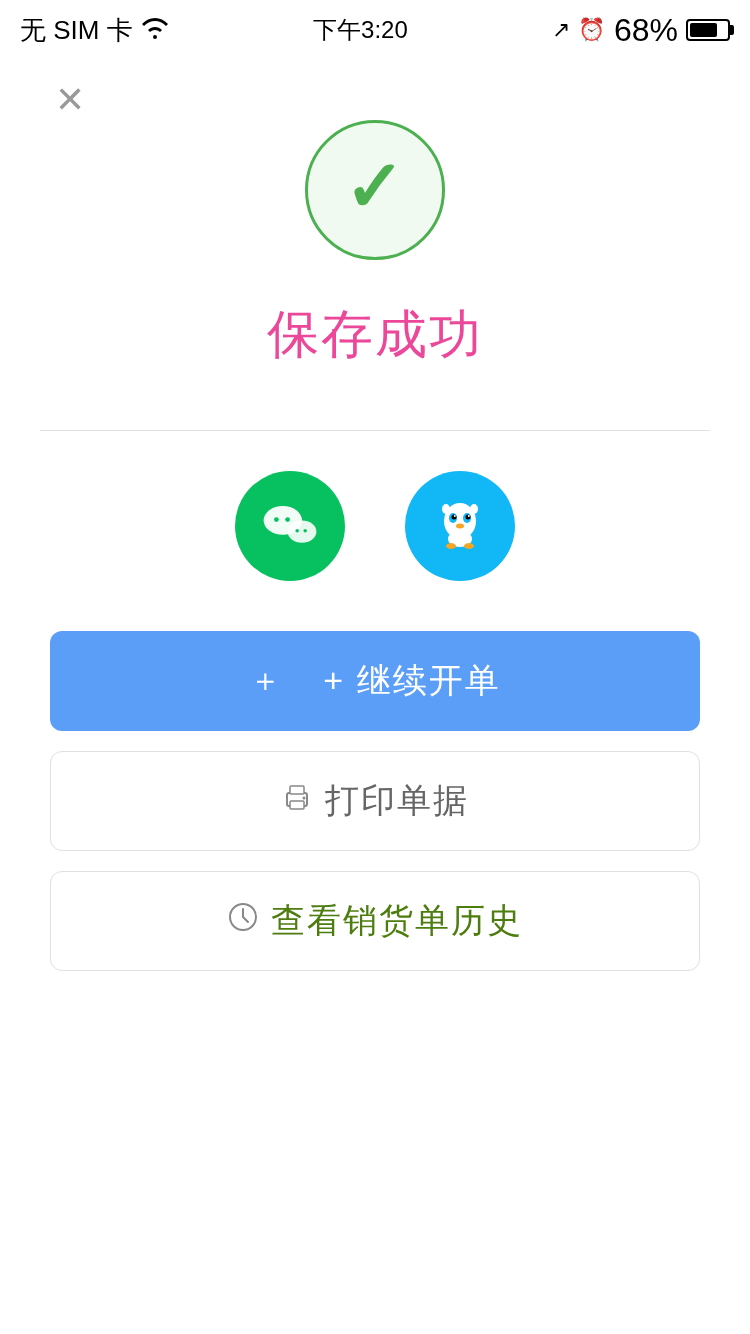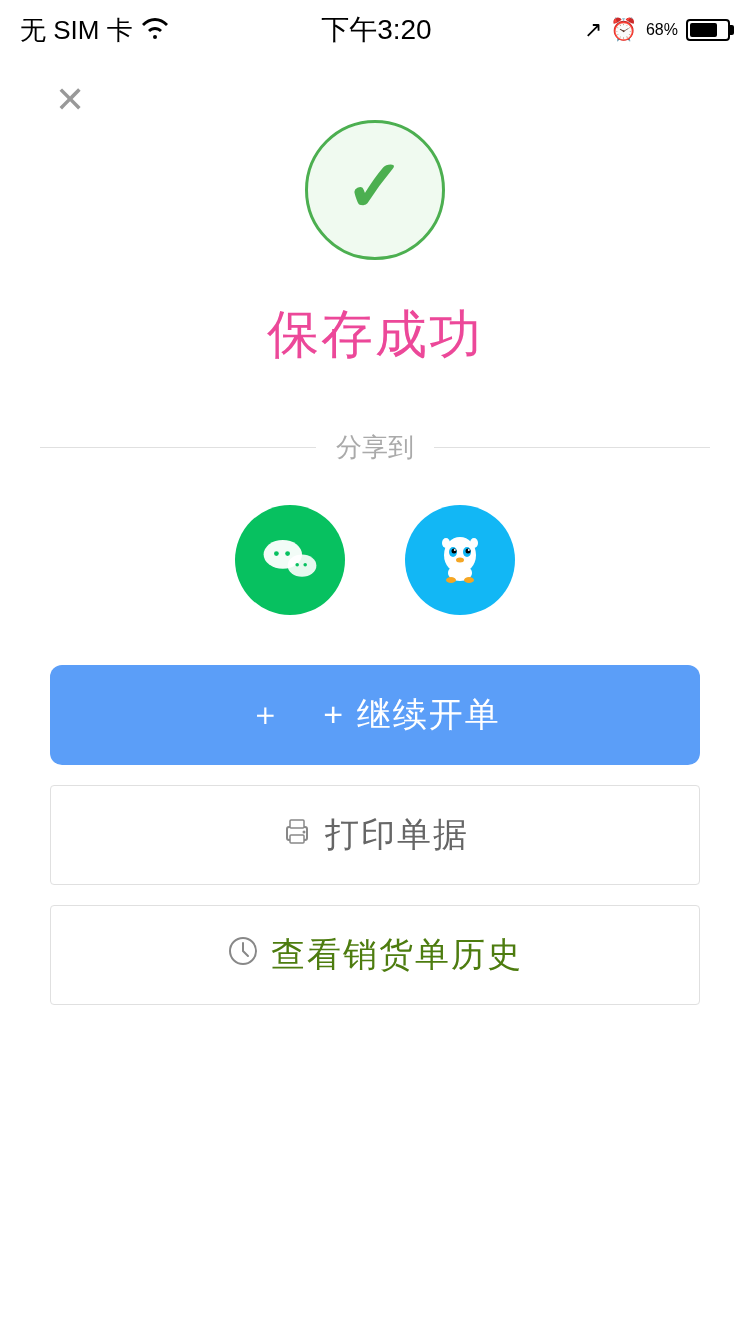--- a/index.html
+++ b/index.html
@@ -29,21 +29,21 @@
 
     .status-left {
       display: flex;
       align-items: center;
       gap: 8px;
       font-size: 26px;
       color: #000;
     }
 
     .status-center {
-      font-size: 28px;
+      font-size: 24px;
       font-weight: 500;
       color: #000;
     }
 
     .status-right {
       display: flex;
       align-items: center;
       gap: 8px;
       font-size: 24px;
       color: #000;
@@ -218,21 +218,21 @@
       align-items: center;
       justify-content: center;
       gap: 12px;
       cursor: pointer;
       letter-spacing: 2px;
     }
 
     .btn-secondary {
       width: 100%;
       height: 100px;
-      border-radius: 4px;
+      border-radius: 12px;
       background: #fff;
       border: 1px solid #e0e0e0;
       color: #666;
       font-size: 34px;
       display: flex;
       align-items: center;
       justify-content: center;
       gap: 12px;
       cursor: pointer;
       letter-spacing: 2px;
@@ -264,21 +264,21 @@
         <path d="M14 18a2 2 0 1 1 0 4 2 2 0 0 1 0-4z" fill="#000"></path>
         <path d="M7 13c1.9-1.9 4.5-3 7-3s5.1 1.1 7 3l-2 2c-1.3-1.3-3.1-2-5-2s-3.7.7-5 2l-2-2z" fill="#000"></path>
         <path d="M1 7C4.7 3.3 9.1 1 14 1s9.3 2.3 13 6l-2 2C21.7 5.7 18 4 14 4S6.3 5.7 3 9L1 7z" fill="#000"></path>
       </svg>
     </span>
   </div>
   <div class="status-center">下午3:20</div>
   <div class="status-right">
     <span style="font-size:22px;">↗</span>
     <span style="font-size:22px;">⏰</span>
-    <span style="font-size:16px;">68%</span>
+    <span style="font-size:32px;">68%</span>
     <div class="battery-bar">
       <div class="battery-fill"></div>
     </div>
   </div>
 </div>
 
 <div class="close-btn">
   <span class="close-x">✕</span>
 </div>
 
@@ -286,21 +286,20 @@
 
   <div class="success-circle">
     <span class="checkmark">✓</span>
   </div>
 
   <div class="success-title">保存成功</div>
 
   <div class="share-section">
     <div class="share-divider">
       <div class="divider-line"></div>
-      <span class="share-label">分享到</span>
       <div class="divider-line"></div>
     </div>
 
     <div class="share-icons">
 
       <div class="wechat-btn">
         <svg class="icon-svg" viewBox="0 0 70 58" fill="none">
 
           <ellipse cx="26" cy="22" rx="24" ry="18" fill="white" opacity="0.95"></ellipse>
 

